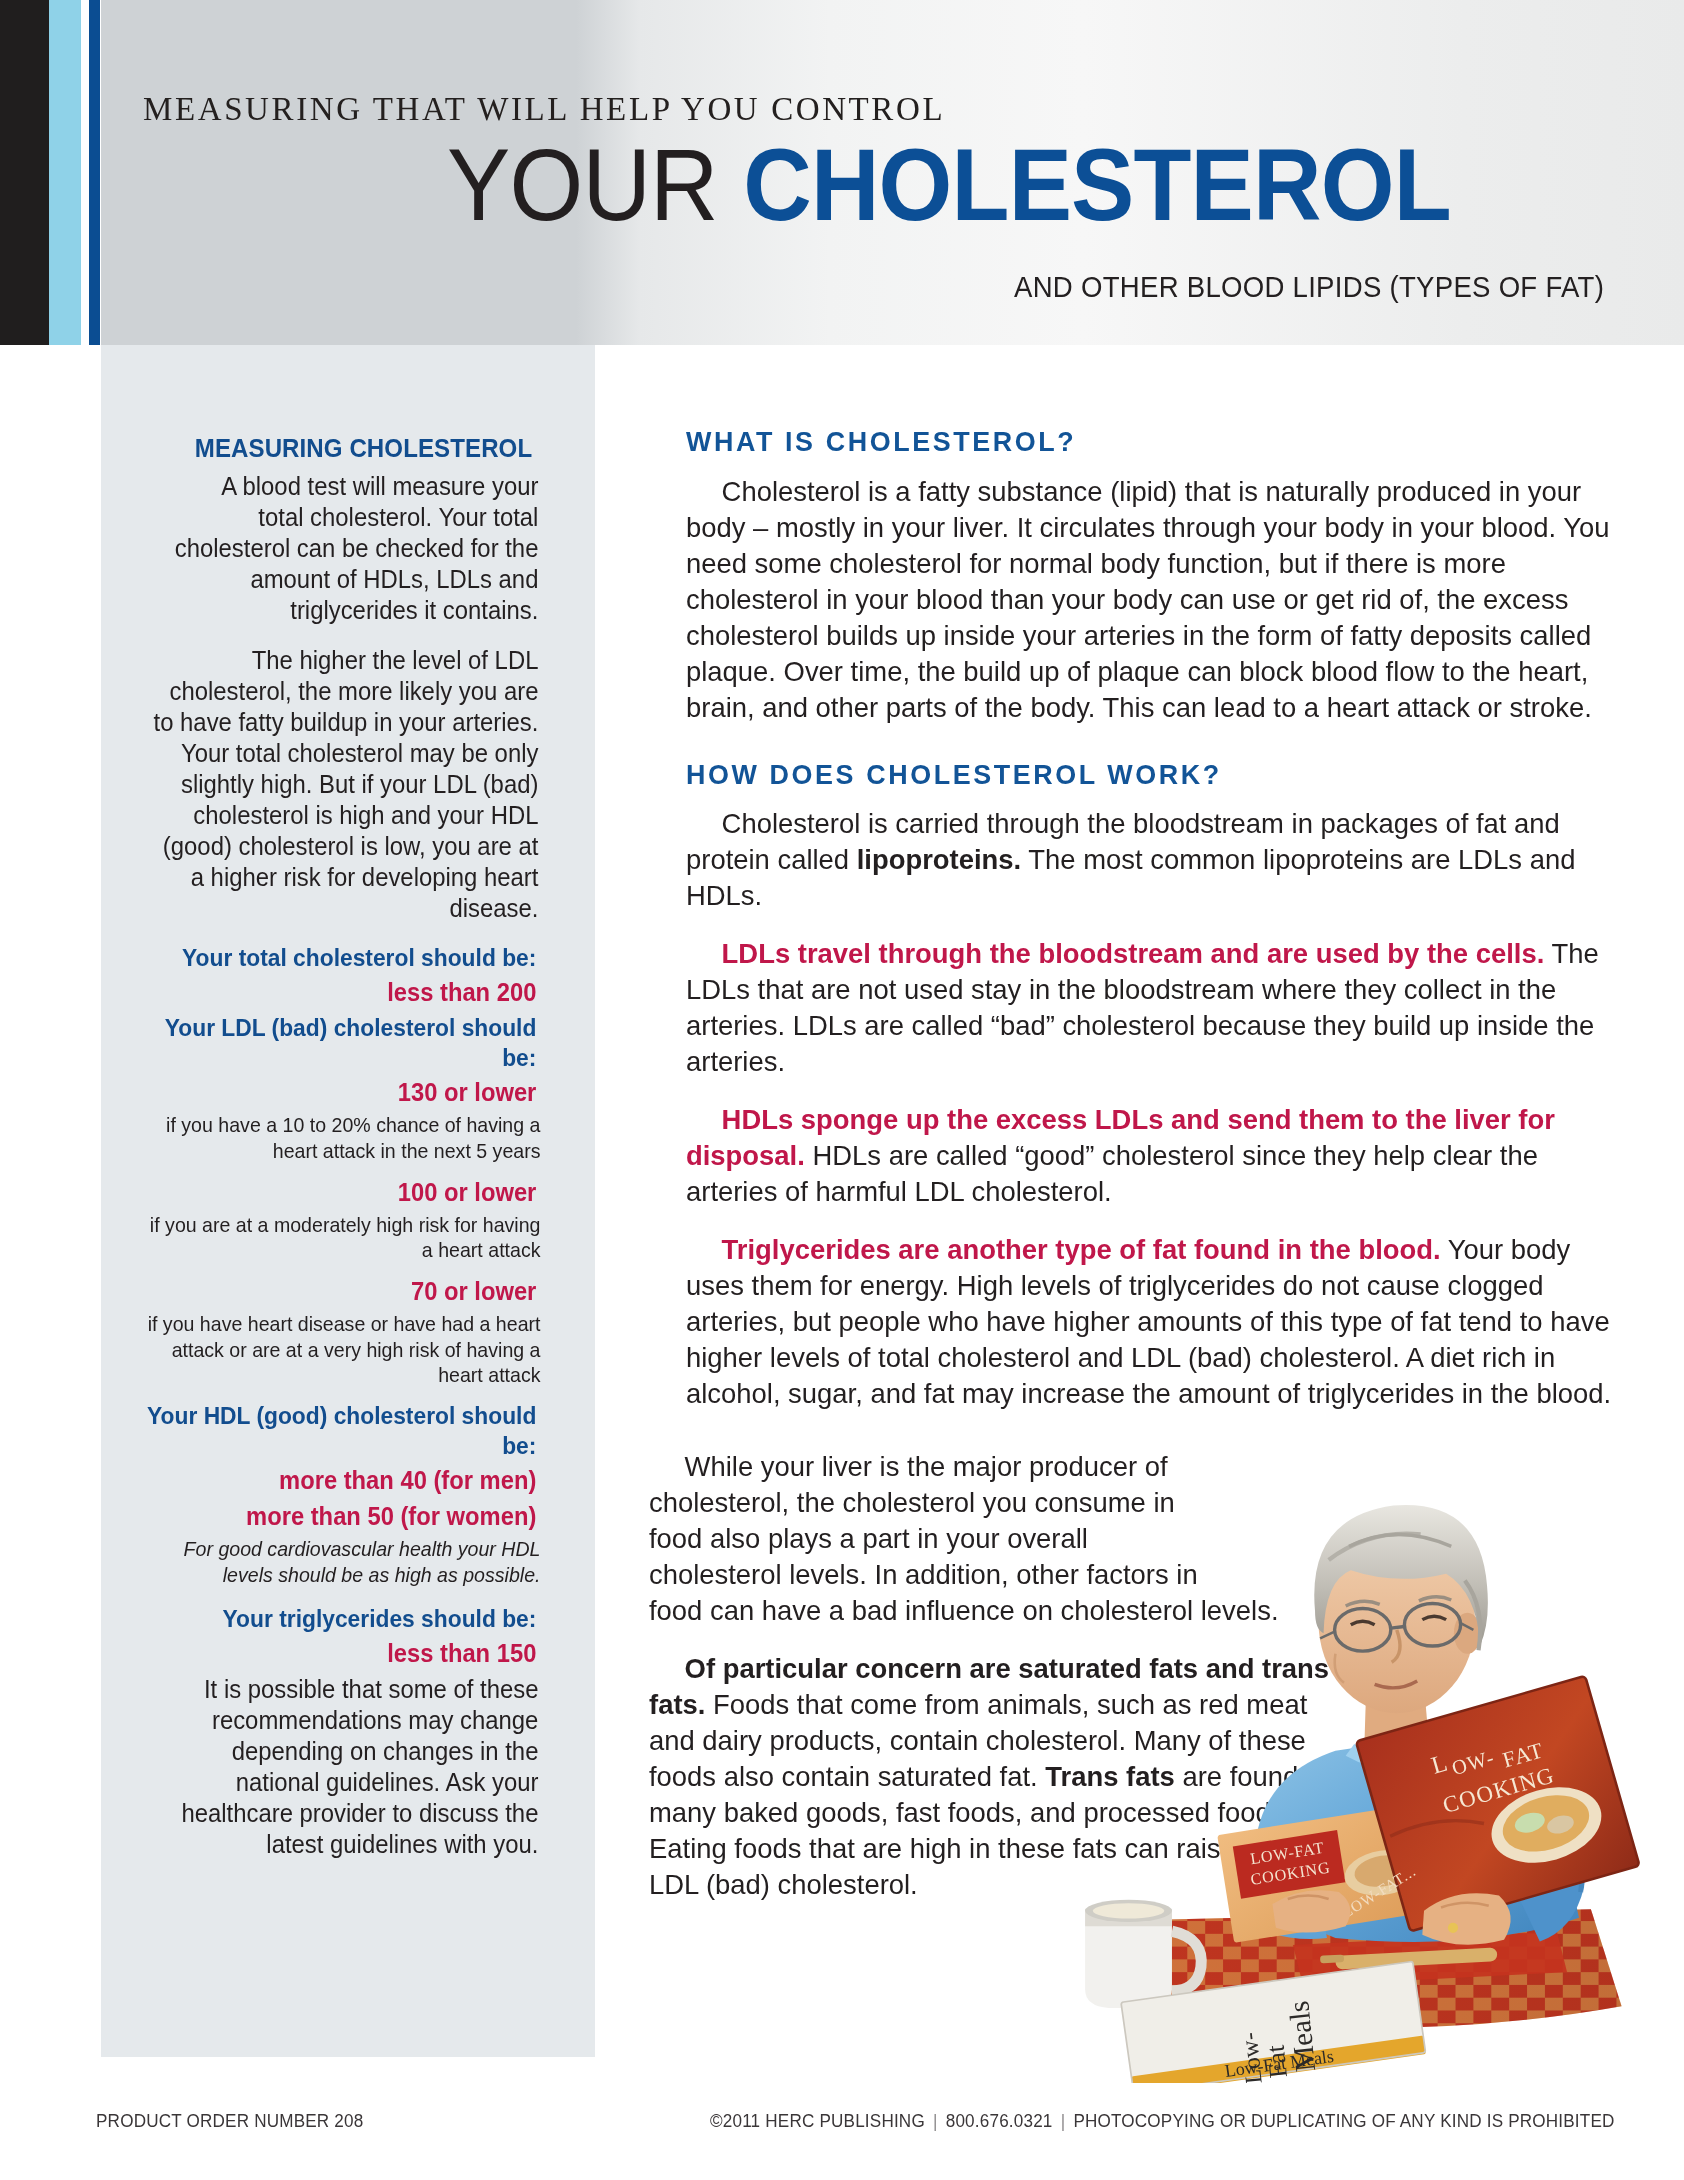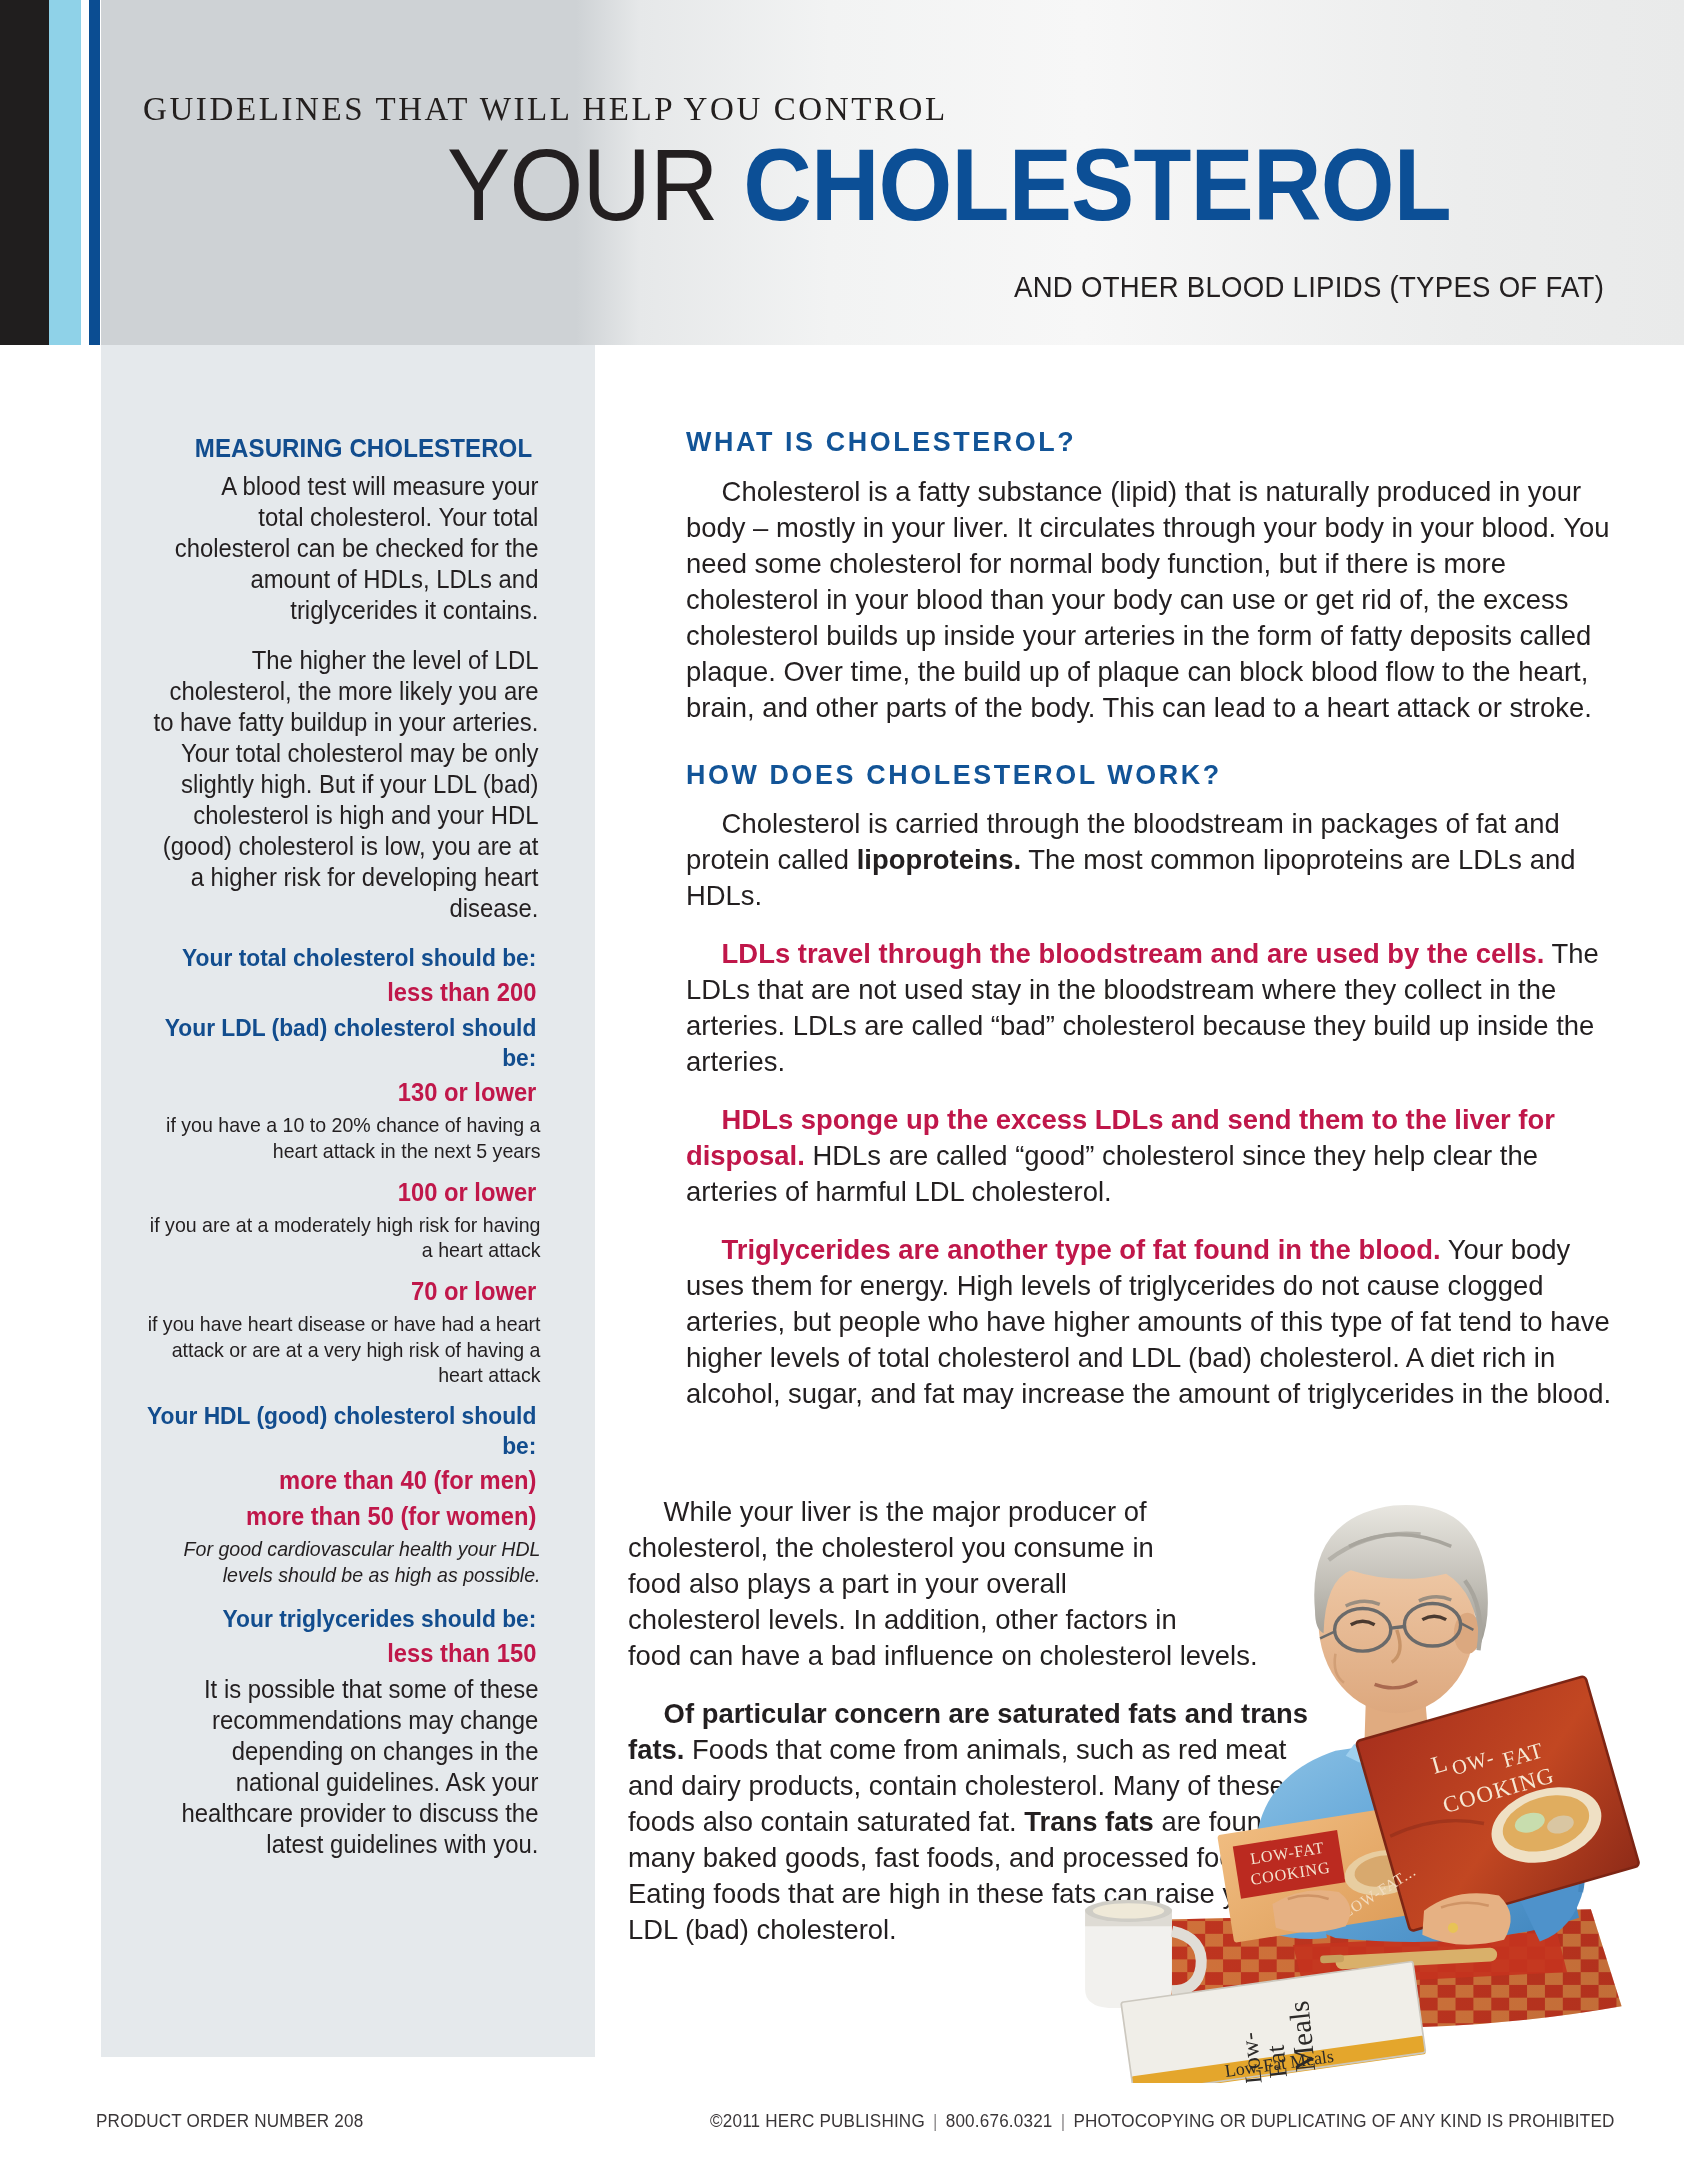--- a/index.html
+++ b/index.html
@@ -182,24 +182,23 @@
     text-indent: 37px;
     transform: scaleX(0.962);
     transform-origin: left top;
   }
   .main-p b { font-weight: bold; }
   .main-p .red { color: #c0174a; font-weight: bold; }
 
   
   .wrap-zone {
     position: absolute;
-    left: 628px;
+    left: 649px;
     top: 1448px;
     width: 980px;
-    margin-top: 45px;
   }
   .float-art {
     float: right;
     width: 400px;
     height: 136px;
     shape-outside: inset(0);
   }
   .float-art2 {
     float: right;
     clear: right;
@@ -258,21 +257,21 @@
 </style>
 </head>
 <body>
 
 <div class="header">
   <div class="hdr-bar-black"></div>
   <div class="hdr-bar-lightblue"></div>
   <div class="hdr-bar-gap"></div>
   <div class="hdr-bar-darkblue"></div>
   <div class="hdr-field"></div>
-  <div class="eyebrow">GUIDELINES THAT WILL HELP YOU CONTROL</div>
+  <div class="eyebrow">MEASURING THAT WILL HELP YOU CONTROL</div>
   <div class="bigtitle"><span class="t-your">YOUR </span><span class="t-chol">CHOLESTEROL</span></div>
   <div class="subtitle">AND OTHER BLOOD LIPIDS (TYPES OF FAT)</div>
 </div>
 
 <div class="sidebar">
   <div class="sidebar-inner">
     <div class="sb-h1">MEASURING CHOLESTEROL</div>
     <p class="sb-p">A blood test will measure your total cholesterol. Your total cholesterol can be checked for the amount of HDLs, LDLs and triglycerides it contains.</p>
     <p class="sb-p">The higher the level of LDL cholesterol, the more likely you are to have fatty buildup in your arteries. Your total cholesterol may be only slightly high. But if your LDL (bad) cholesterol is high and your HDL (good) cholesterol is low, you are at a higher risk for developing heart disease.</p>
 

